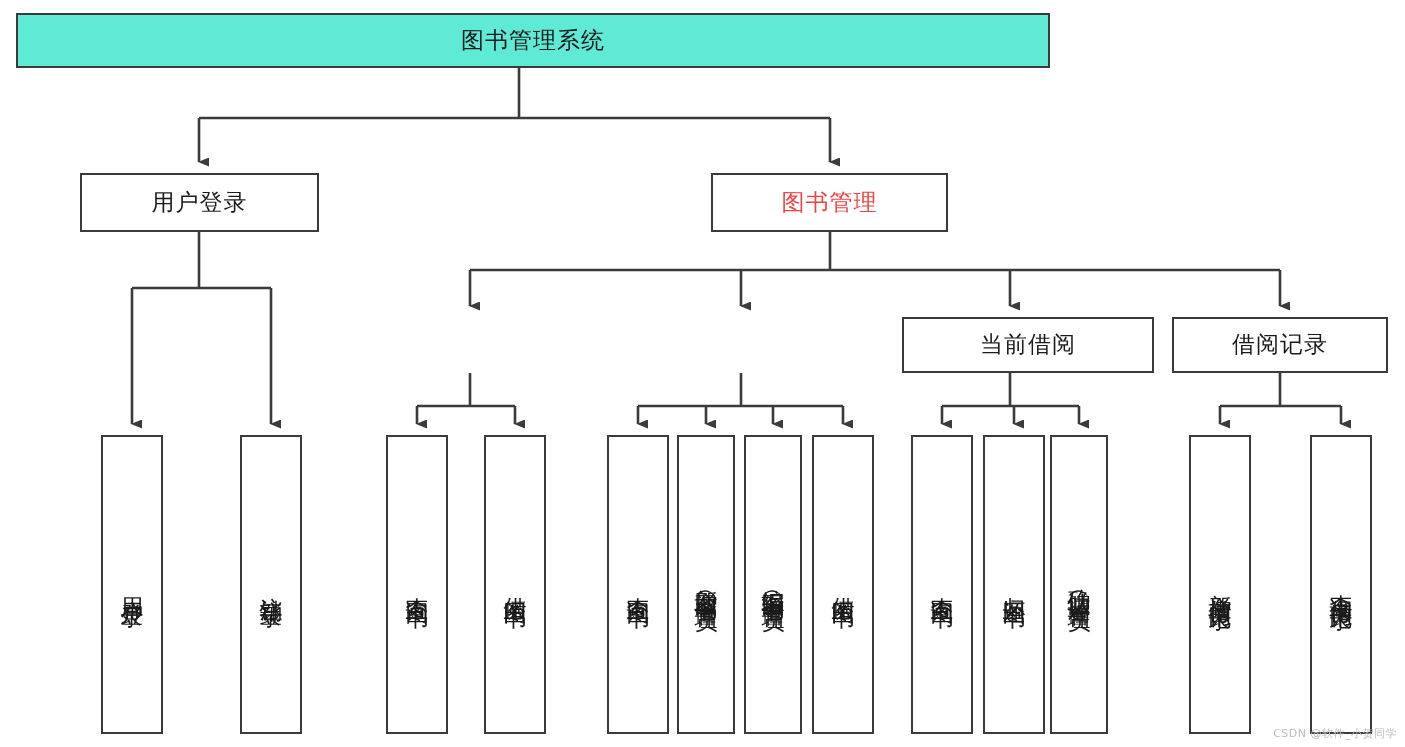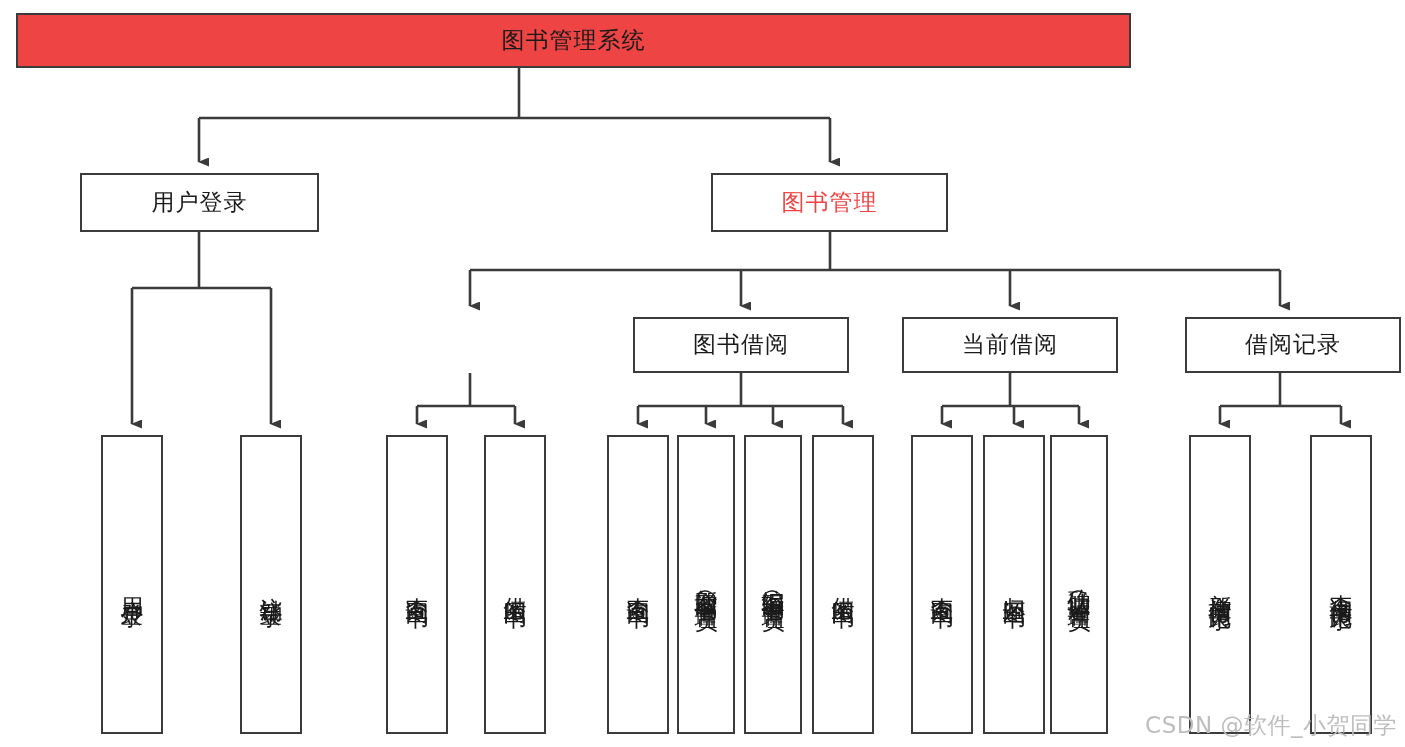--- a/index.html
+++ b/index.html
@@ -53,21 +53,21 @@
   }
   .node-v .vtext {
     writing-mode: vertical-rl;
     text-orientation: upright;
     display: block;
   }
   #watermark {
     position: absolute;
     right: 8px;
     bottom: 6px;
-    font-size: 23px;
+    font-size: 11px;
     color: #bdbdbd;
     letter-spacing: 0.5px;
     white-space: nowrap;
     z-index: 6;
     font-family: "DejaVu Sans", "Liberation Sans", sans-serif;
     margin-left: 34px;
   }
 </style>
 </head>
 <body>
@@ -119,38 +119,35 @@
       <path d="M 1014,406 L 1014,424" marker-end="url(#arrowhead)"></path>
       <path d="M 1079,406 L 1079,424" marker-end="url(#arrowhead)"></path>
 
       <path d="M 1280,373 L 1280,406"></path>
       <path d="M 1220,406 L 1341,406"></path>
       <path d="M 1220,406 L 1220,424" marker-end="url(#arrowhead)"></path>
       <path d="M 1341,406 L 1341,424" marker-end="url(#arrowhead)"></path>
     </g>
   </svg>
 
-  <div class="node node-h" style="left: 16px; top: 13px; width: 1115px; height: 55px; border-color: rgb(59, 59, 59); background: #ef4444; color: rgb(26, 26, 26);">
+  <div class="node node-h" style="left: 16px; top: 13px; width: 1034px; height: 55px; border-color: rgb(59, 59, 59); background: #5eead4; color: rgb(26, 26, 26);">
     <span>图书管理系统</span>
   </div>
 
   <div class="node node-h" style="left: 80px; top: 173px; width: 239px; height: 59px; border-color: rgb(59, 59, 59); background: rgb(255, 255, 255); color: rgb(26, 26, 26);">
     <span>用户登录</span>
   </div>
   <div class="node node-h" style="left: 711px; top: 173px; width: 237px; height: 59px; border-color: rgb(59, 59, 59); background: rgb(255, 255, 255); color: #ef4444;">
     <span>图书管理</span>
   </div>
 
-  <div class="node node-h" style="left: 633px; top: 317px; width: 216px; height: 56px; border-color: rgb(59, 59, 59); background: rgb(255, 255, 255); color: rgb(26, 26, 26);">
-    <span>图书借阅</span>
-  </div>
-  <div class="node node-h" style="left: 902px; top: 317px; width: 216px; height: 56px; border-color: rgb(59, 59, 59); background: rgb(255, 255, 255); color: rgb(26, 26, 26);">
+  <div class="node node-h" style="left: 902px; top: 317px; width: 252px; height: 56px; border-color: rgb(59, 59, 59); background: rgb(255, 255, 255); color: rgb(26, 26, 26);">
     <span>当前借阅</span>
   </div>
-  <div class="node node-h" style="left: 1172px; top: 317px; width: 216px; height: 56px; border-color: rgb(59, 59, 59); background: rgb(255, 255, 255); color: rgb(26, 26, 26); margin-left: 13px;">
+  <div class="node node-h" style="left: 1172px; top: 317px; width: 216px; height: 56px; border-color: rgb(59, 59, 59); background: rgb(255, 255, 255); color: rgb(26, 26, 26);">
     <span>借阅记录</span>
   </div>
 
   <div class="node node-v" style="left: 101px; top: 435px; width: 62px; height: 299px; border-color: rgb(59, 59, 59); background: rgb(255, 255, 255); color: rgb(26, 26, 26);">
     <span class="vtext">用户登录</span>
   </div>
   <div class="node node-v" style="left: 240px; top: 435px; width: 62px; height: 299px; border-color: rgb(59, 59, 59); background: rgb(255, 255, 255); color: rgb(26, 26, 26);">
     <span class="vtext">注销登录</span>
   </div>
   <div class="node node-v" style="left: 386px; top: 435px; width: 62px; height: 299px; border-color: rgb(59, 59, 59); background: rgb(255, 255, 255); color: rgb(26, 26, 26);">

